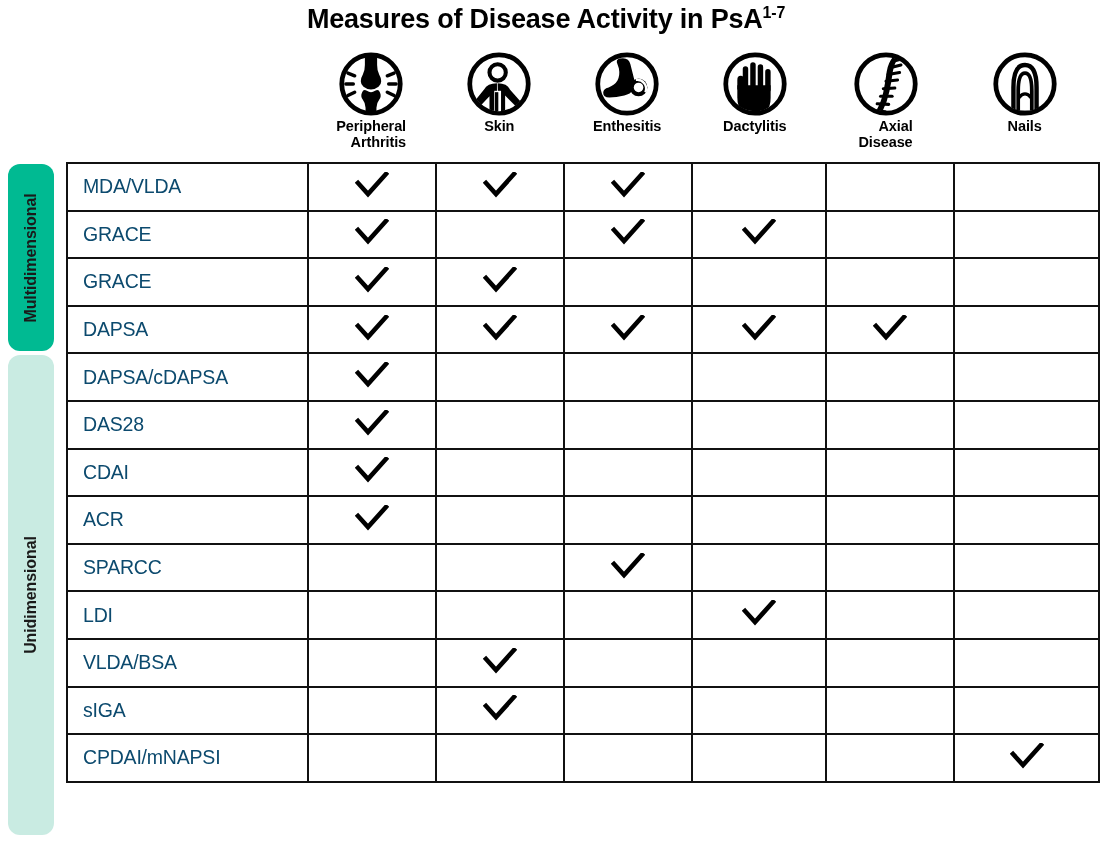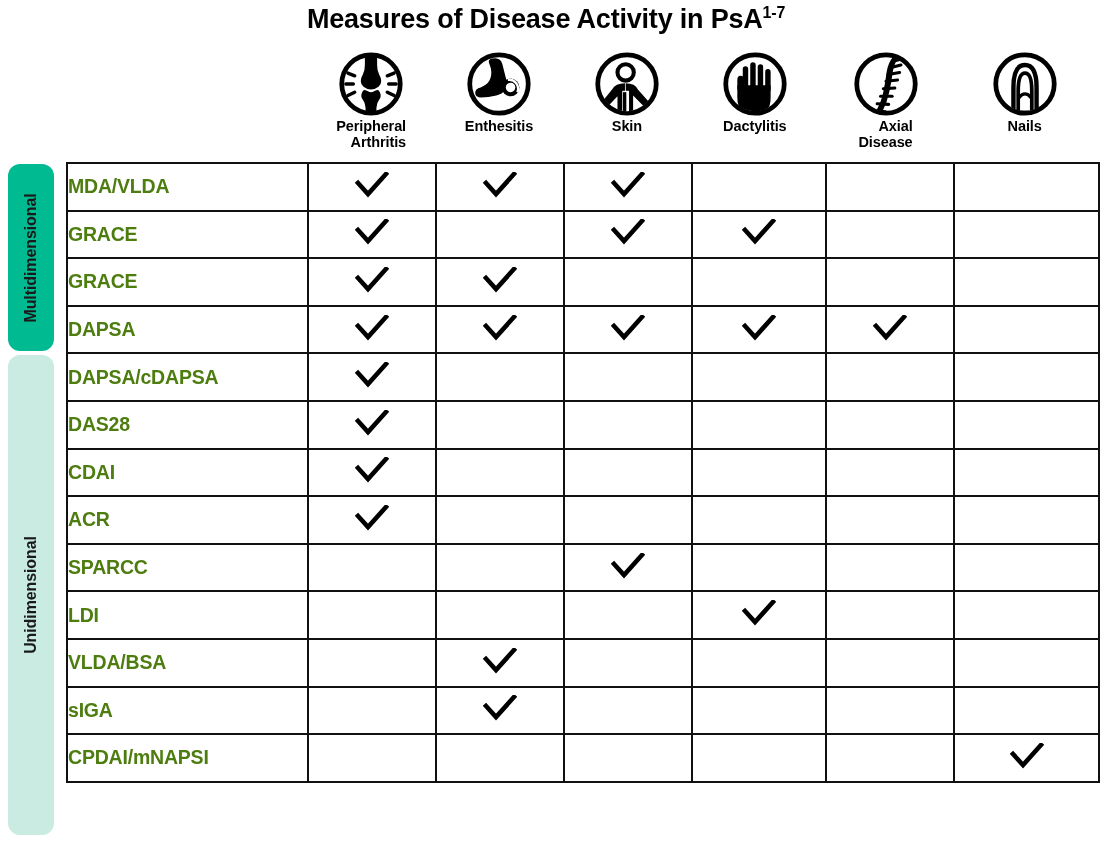--- a/index.html
+++ b/index.html
@@ -80,23 +80,24 @@
     border-collapse: collapse;
     table-layout: fixed;
   }
   .matrix td {
     border: 2.2px solid #111;
     height: 47.6px;
     padding: 0;
   }
   .matrix td.rowlabel {
     width: 241px;
+    padding-left: 15px;
     font-size: 19.5px;
-    font-weight: bold;
-    color: #4d7c0f;
+    font-weight: normal;
+    color: #0c4a6e;
     letter-spacing: -0.2px;
     white-space: nowrap;
   }
   .matrix td.cell { text-align: center; vertical-align: middle; }
   .matrix col.c1 { width: 128px; }
   .matrix col.c2 { width: 128px; }
   .matrix col.c3 { width: 128px; }
   .matrix col.c4 { width: 134px; }
   .matrix col.c5 { width: 128px; }
   .matrix col.c6 { width: 145px; }
@@ -127,51 +128,51 @@
           <line x1="76" y1="50" x2="87" y2="50"></line>
           <line x1="74" y1="62" x2="84" y2="67"></line>
         </g>
       </svg>
       <div class="col-label">
         <span>Peripheral</span><br>
         <span>Arthritis</span>
       </div>
     </div>
 
-    <div class="col-head ent">
-      <svg class="icon-circle" viewBox="0 0 100 100">
-        <circle cx="50" cy="50" r="43" fill="none" stroke="#000" stroke-width="7"></circle>
-        <clipPath id="entClip">
-            <circle cx="50" cy="50" r="40"></circle>
-          </clipPath>
-        <g clip-path="url(#entClip)">
-          <path d="M44 12 q9 0 11 9 l6 24 q2 8 -2 14 q-4 6 -13 8 q-12 3 -22 3 q-9 0 -9 -7 q0 -6 8 -8 q9 -3 13 -10 q4 -8 2 -18 l-3 -9 q-1 -6 9 -6 z" fill="#000"></path>
-          <circle cx="67" cy="55" r="13" fill="#000"></circle>
-          <circle cx="67" cy="55" r="7" fill="#fff"></circle>
-          <path d="M63 44 a13 13 0 0 1 14 18" fill="none" stroke="#fff" stroke-width="3.5"></path>
-        </g>
-      </svg>
-      <div class="col-label">Enthesitis</div>
-    </div>
-
     <div class="col-head">
       <svg class="icon-circle" viewBox="0 0 100 100">
         <circle cx="50" cy="50" r="43" fill="none" stroke="#000" stroke-width="7"></circle>
         <clipPath id="skinClip">
             <circle cx="50" cy="50" r="40"></circle>
           </clipPath>
         <g clip-path="url(#skinClip)">
           <circle cx="48" cy="33" r="12" fill="none" stroke="#000" stroke-width="6"></circle>
           <path d="M48 49 q14 0 18 9 l16 18 l-7 7 l-16 -16 v27 h-10 z" fill="#000"></path>
           <path d="M47 49 q-14 0 -19 9 l-16 20 l8 7 l16 -17 v26 h11 z" fill="#000"></path>
           <rect x="43" y="60" width="10" height="34" fill="#fff"></rect>
           <rect x="44" y="62" width="5" height="32" fill="#000"></rect>
         </g>
       </svg>
       <div class="col-label">Skin</div>
+    </div>
+
+    <div class="col-head ent">
+      <svg class="icon-circle" viewBox="0 0 100 100">
+        <circle cx="50" cy="50" r="43" fill="none" stroke="#000" stroke-width="7"></circle>
+        <clipPath id="entClip">
+            <circle cx="50" cy="50" r="40"></circle>
+          </clipPath>
+        <g clip-path="url(#entClip)">
+          <path d="M44 12 q9 0 11 9 l6 24 q2 8 -2 14 q-4 6 -13 8 q-12 3 -22 3 q-9 0 -9 -7 q0 -6 8 -8 q9 -3 13 -10 q4 -8 2 -18 l-3 -9 q-1 -6 9 -6 z" fill="#000"></path>
+          <circle cx="67" cy="55" r="13" fill="#000"></circle>
+          <circle cx="67" cy="55" r="7" fill="#fff"></circle>
+          <path d="M63 44 a13 13 0 0 1 14 18" fill="none" stroke="#fff" stroke-width="3.5"></path>
+        </g>
+      </svg>
+      <div class="col-label">Enthesitis</div>
     </div>
 
     <div class="col-head dac">
       <svg class="icon-circle" viewBox="0 0 100 100">
         <circle cx="50" cy="50" r="43" fill="none" stroke="#000" stroke-width="7"></circle>
         <clipPath id="dacClip">
             <circle cx="50" cy="50" r="40"></circle>
           </clipPath>
         <g clip-path="url(#dacClip)" fill="#000">
           <rect x="32" y="24" width="8" height="36" rx="4"></rect>

